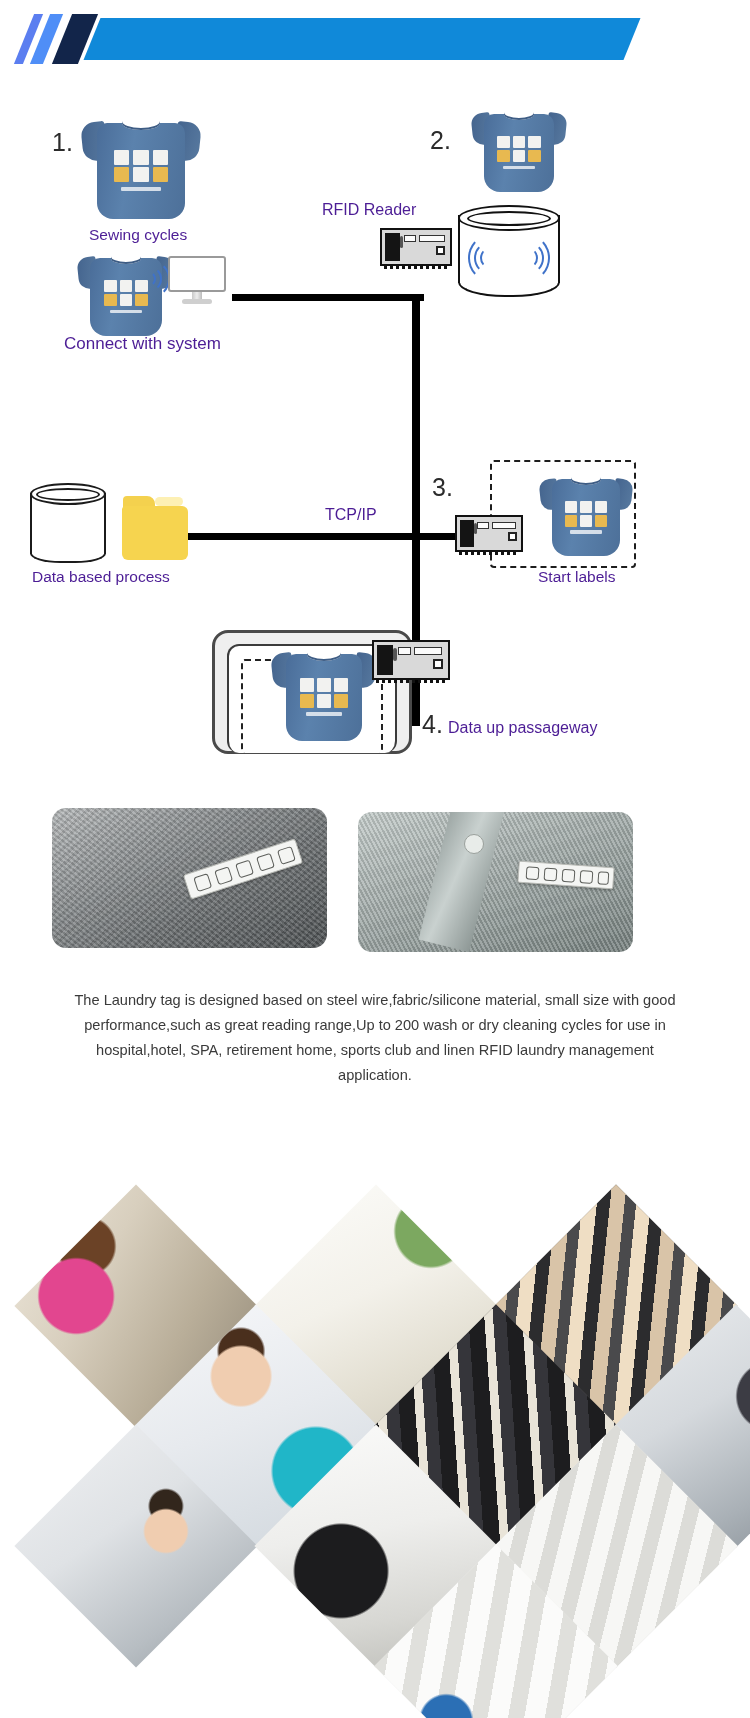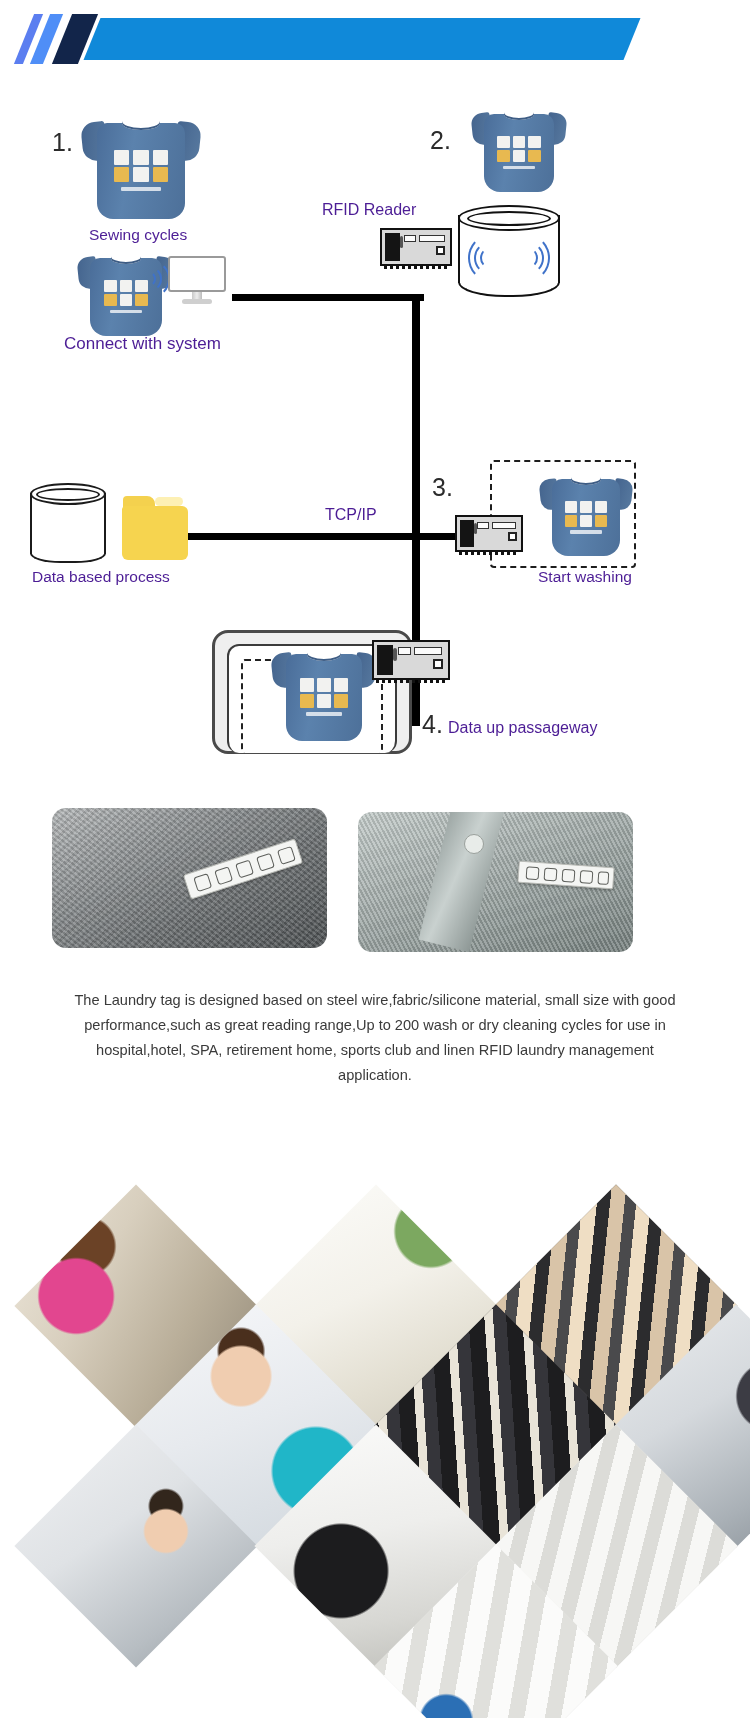--- a/index.html
+++ b/index.html
@@ -367,21 +367,21 @@
       <i></i>
         <i></i>
         <i></i>
       <i class="y"></i>
         <i></i>
         <i class="y"></i>
     </div>
     <div class="ptext"></div>
   </div>
 
-  <div class="dlabel" style="left:538px; top:490px; font-size:15.5px;">Start washing</div>
+  <div class="dlabel" style="left:538px; top:490px; font-size:15.5px;">Start labels</div>
 
   <div class="gate">
     <div class="inner"></div>
     <div class="dash"></div>
   </div>
 
   <div class="tshirt" style="left:272px; top:565px; width:104px; height:98px;">
     <div class="sleeveL"></div>
     <div class="sleeveR"></div>
     <div class="body"></div>

